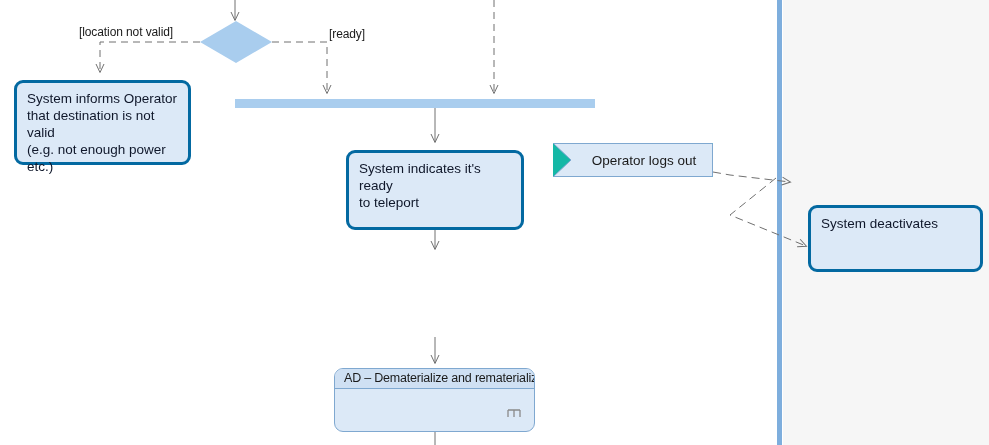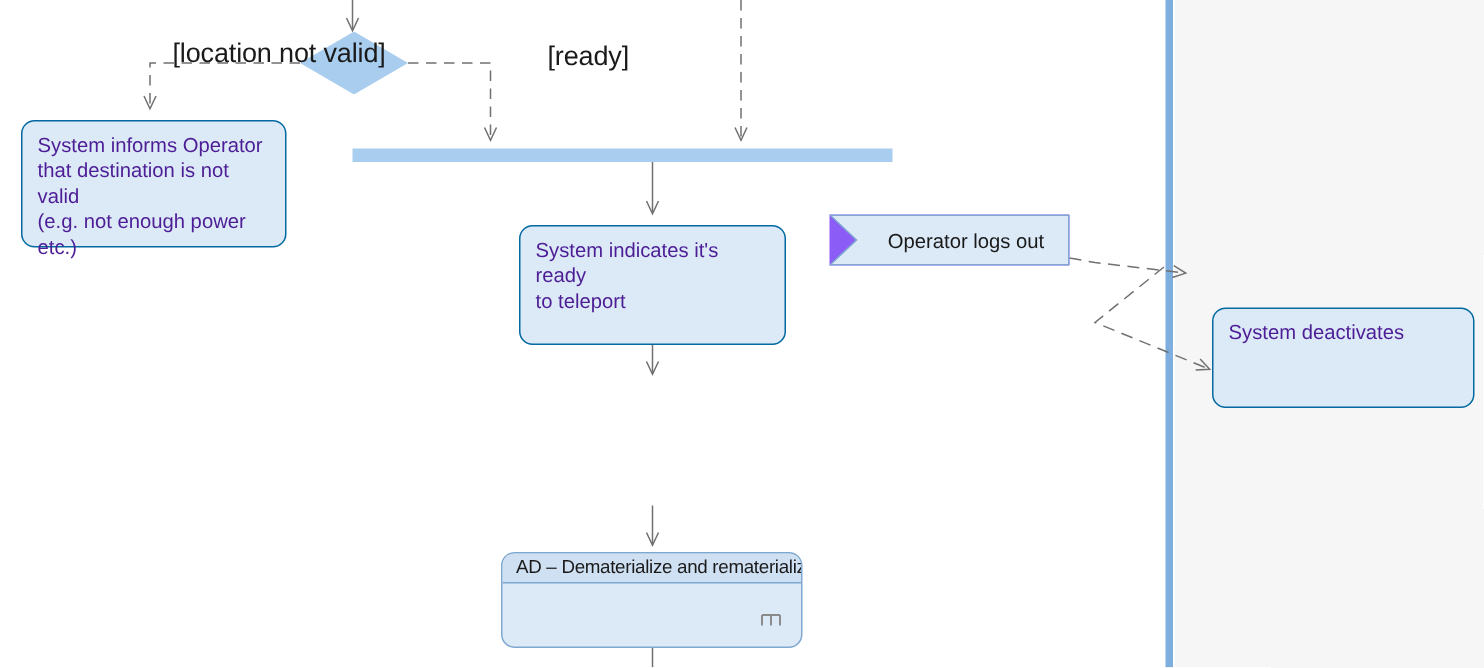--- a/index.html
+++ b/index.html
@@ -42,23 +42,23 @@
     width: 989px;
     height: 445px;
     overflow: visible;
   }
 
   
   .action {
     position: absolute;
     box-sizing: border-box;
     background: #dce9f7;
-    border: 1px solid #0369a1;
+    border: 3px solid #0369a1;
     border-radius: 9px;
-    color: #4c1d95;
+    color: #0f172a;
     font-size: 13.5px;
     line-height: 17px;
     padding: 7px 9px 7px 10px;
     white-space: pre-line;
   }
 
   
   .diamond {
     position: absolute;
     background: #a9cdee;
@@ -66,21 +66,21 @@
 
   
   .joinbar {
     position: absolute;
     background: #a9cdee;
   }
 
   
   .signal {
     position: absolute;
-    background: #8b5cf6;
+    background: #14b8a6;
     display: flex;
     align-items: center;
     justify-content: center;
     color: #1a1a1a;
     font-size: 13.5px;
     padding-left: 22px;
     box-sizing: border-box;
   }
   .signal-body {
     position: absolute;
@@ -120,25 +120,24 @@
     position: absolute;
     right: 12px;
     bottom: 11px;
     width: 16px;
     height: 14px;
   }
 
   
   .guard {
     position: absolute;
-    font-size: 18px;
+    font-size: 12px;
     color: #1a1a1a;
     white-space: nowrap;
     letter-spacing: -0.1px;
-    margin-left: 36px;
   }
 </style>
 </head>
 <body>
 
 <div id="canvas">
 
   <div class="right-pane"></div>
   <div class="pane-divider"></div>
 

